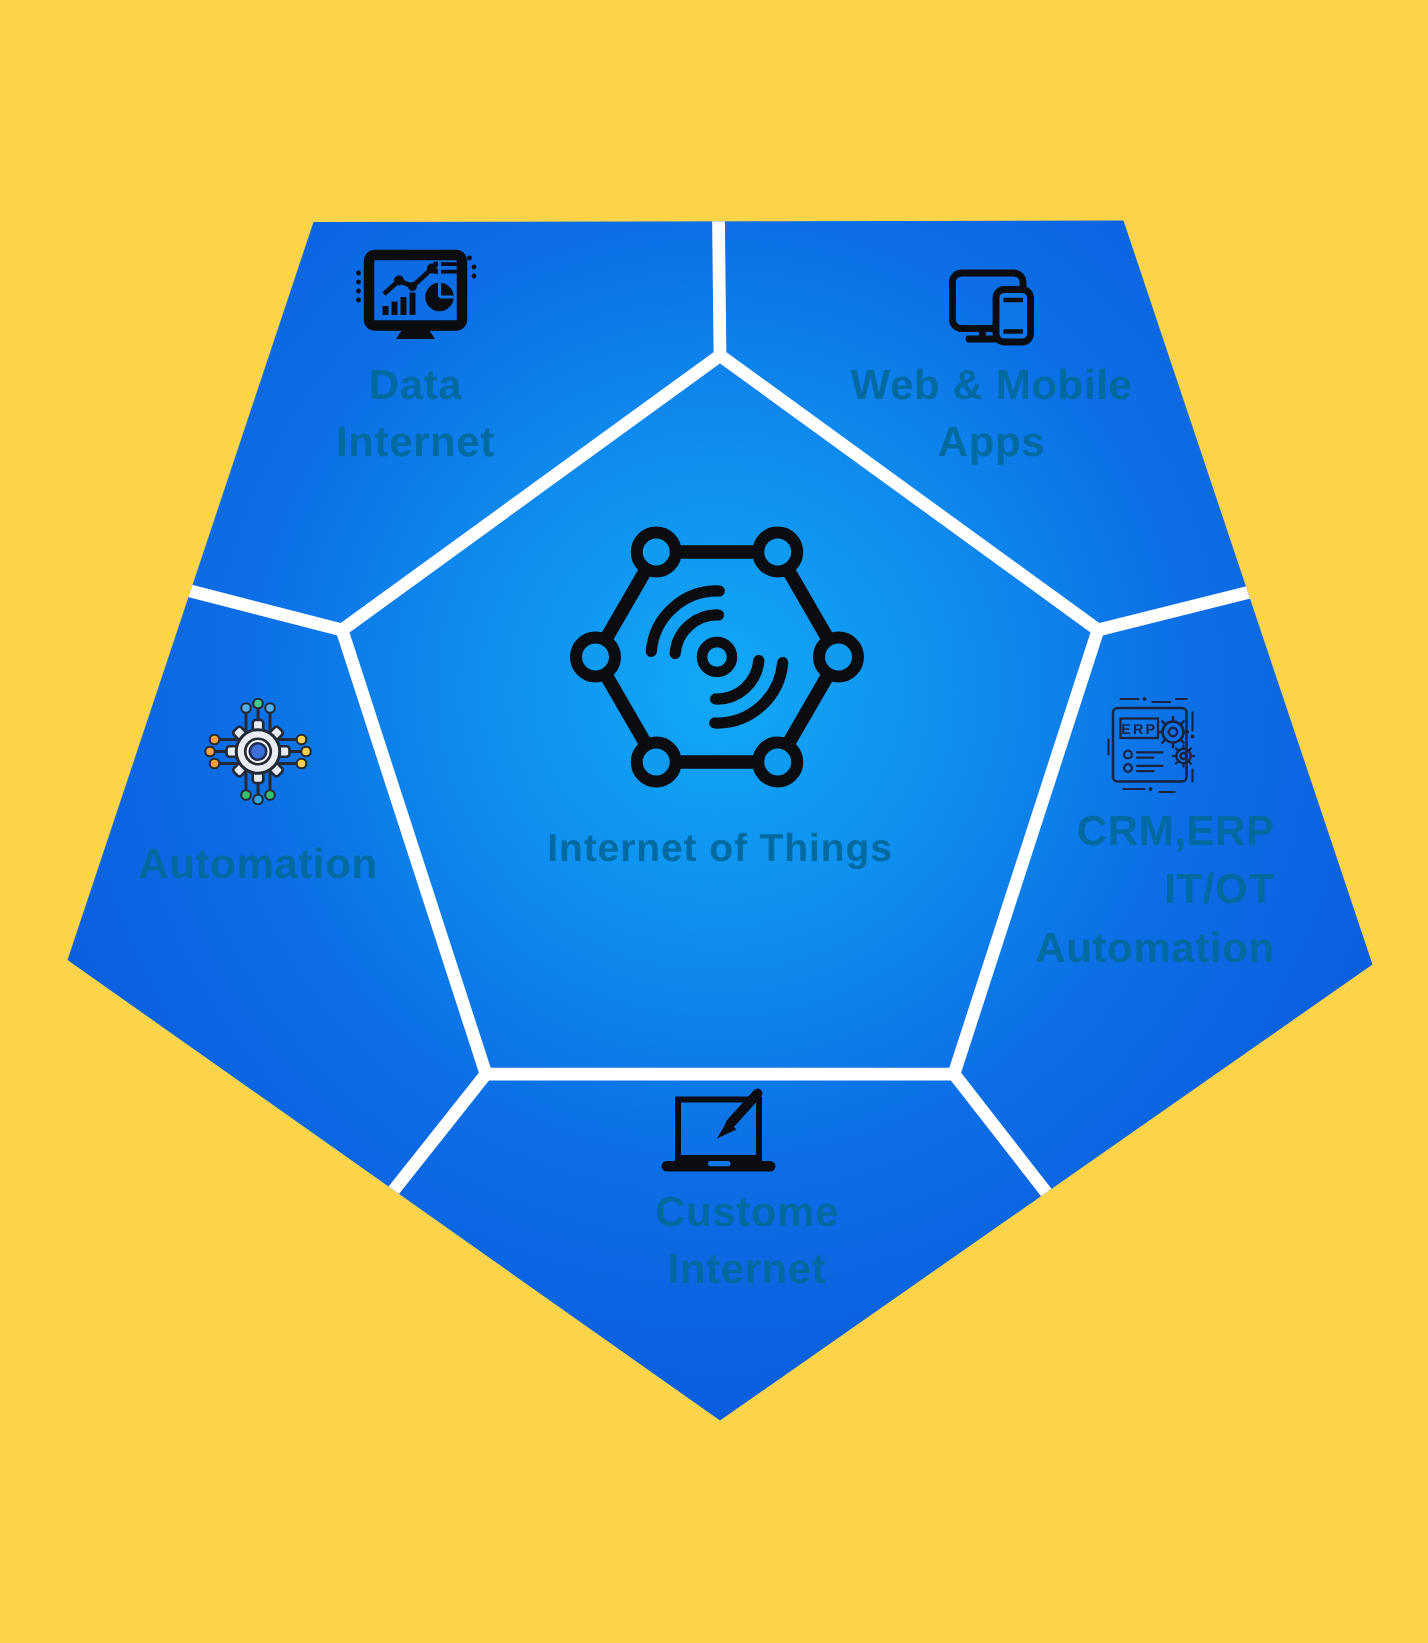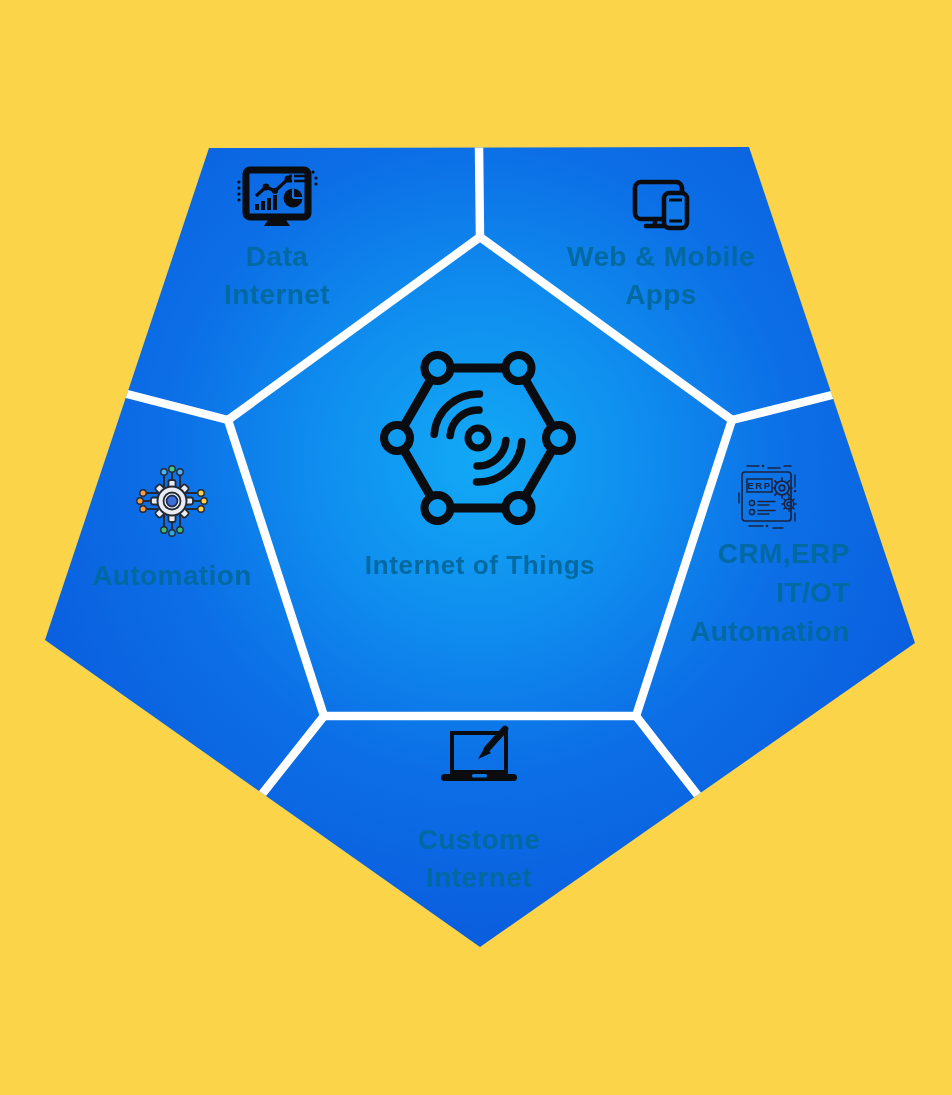--- a/index.html
+++ b/index.html
@@ -187,21 +187,21 @@
     <span>Web &amp; Mobile</span>
     <span>Apps</span>
   </div>
 
   <div class="label" style="left:770px;top:534px;line-height:39px;text-align:right;">
     <span>CRM,ERP</span>
     <span>IT/OT</span>
     <span>Automation</span>
   </div>
 
-  <div class="label" style="left:479px;top:789px;margin-top:32px;">
+  <div class="label" style="left:498px;top:789px;">
     <span>Custome</span>
     <span>Internet</span>
   </div>
 
   <div class="label" style="left:172px;top:557px;">
     <span>Automation</span>
   </div>
 
   <div class="label label--title" style="left:480px;top:545px;">
     <span>Internet of Things</span>

